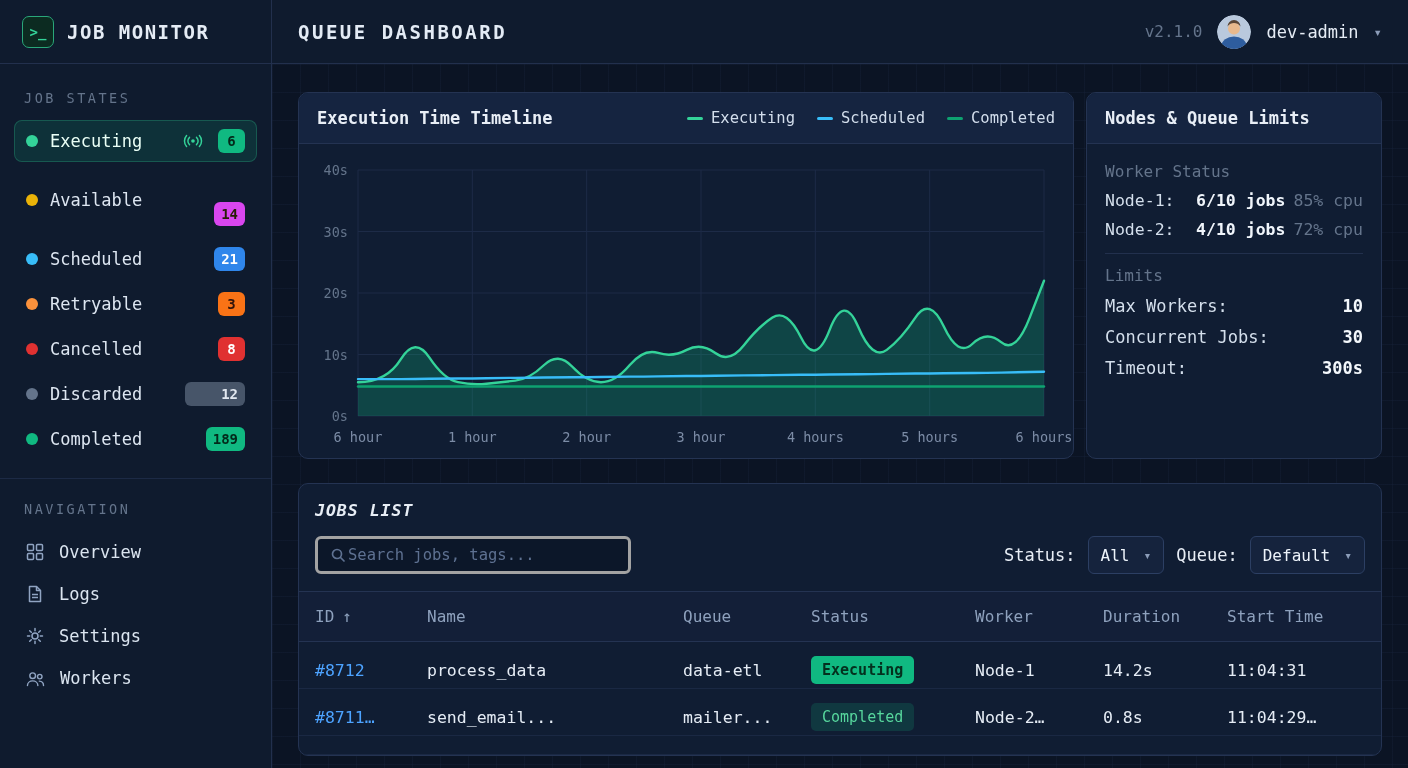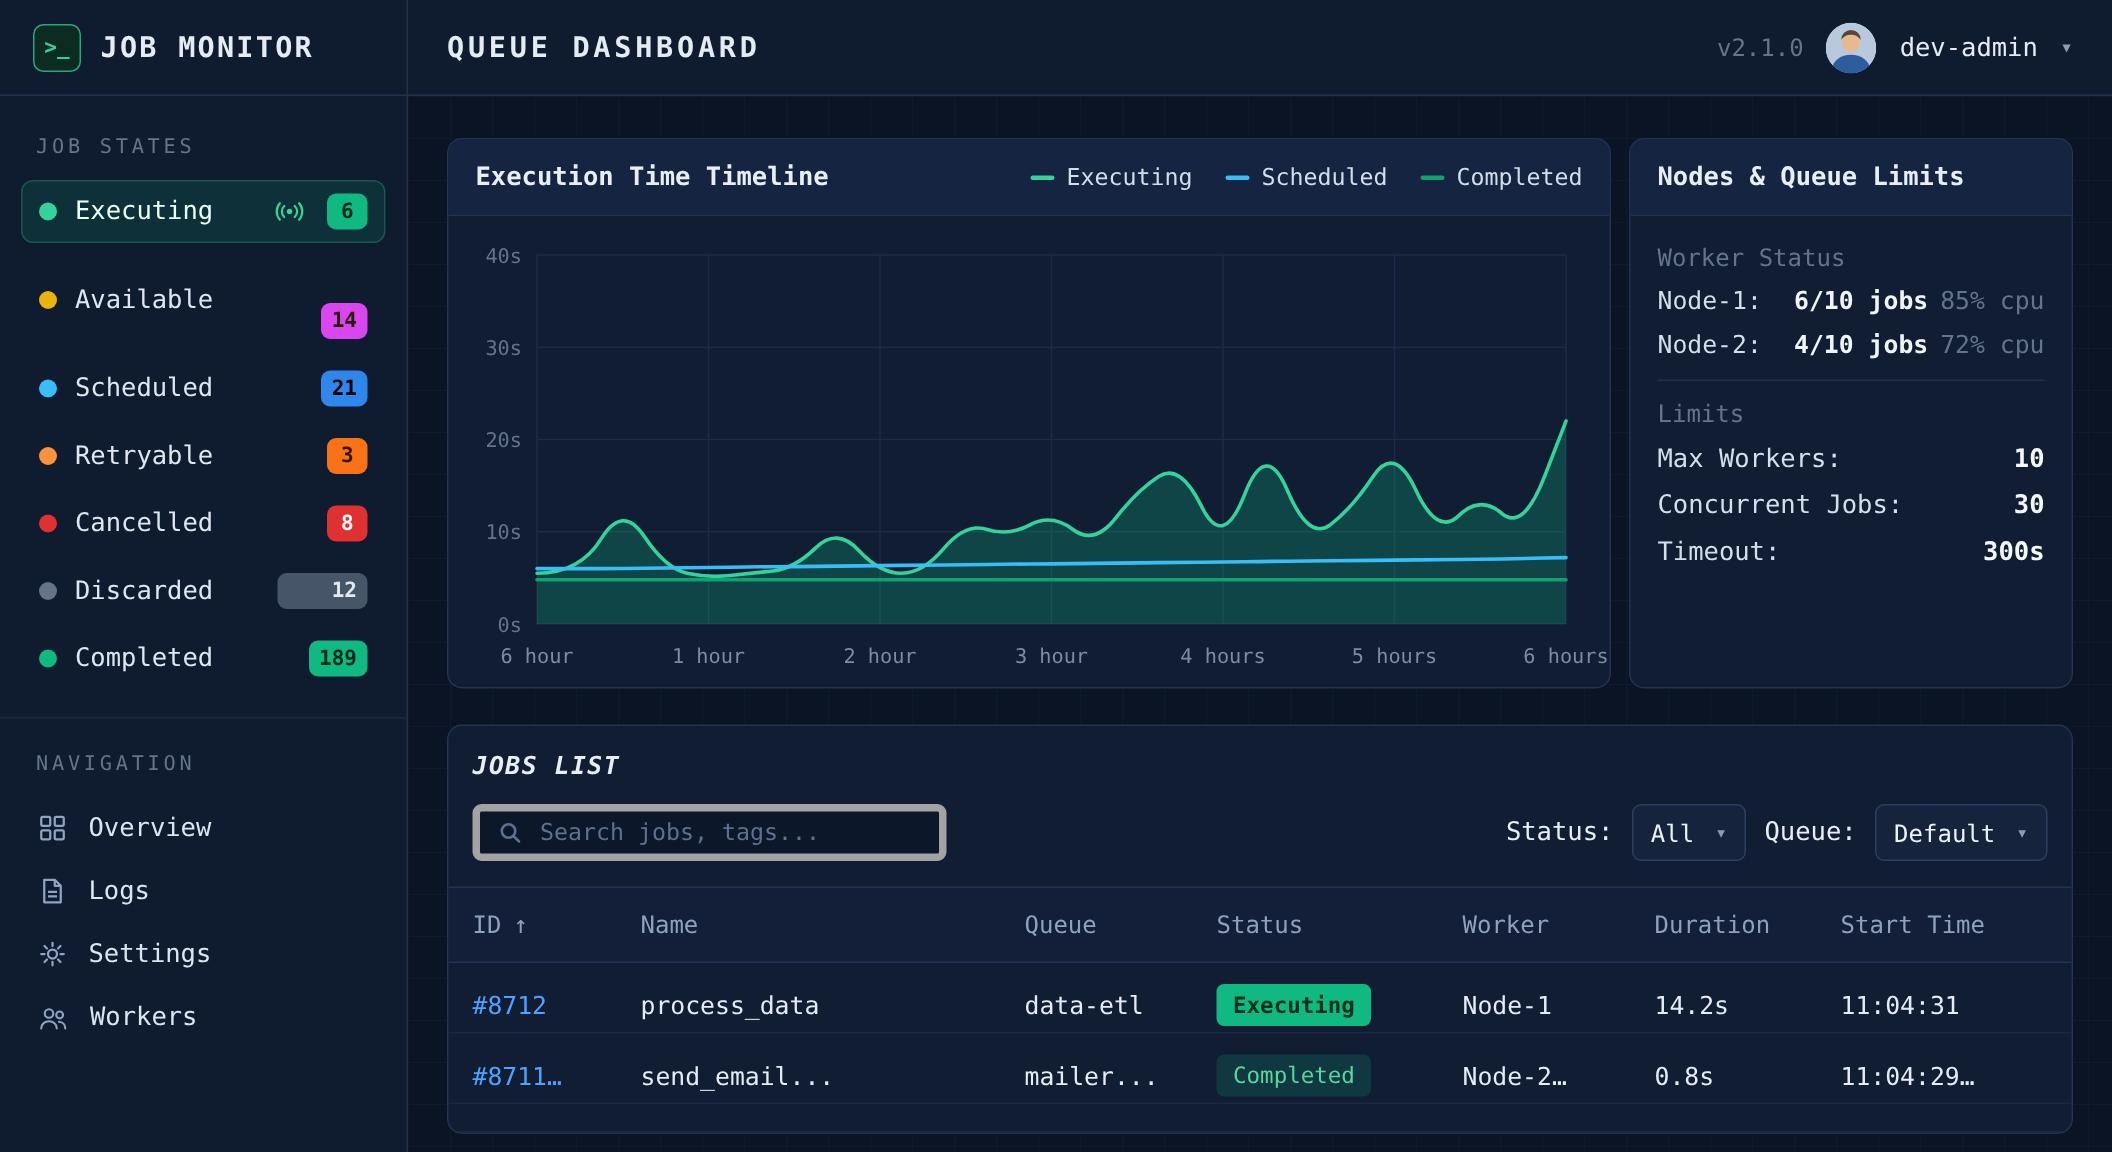--- a/index.html
+++ b/index.html
@@ -29,21 +29,21 @@
   .state-item{display:flex;align-items:center;gap:12px;margin:3px 14px;padding:9px 12px;border-radius:8px;font-size:17px;color:#dde6f1;cursor:pointer;}
   .state-item.active{background:rgba(16,185,129,0.14);border:1px solid rgba(52,211,153,0.25);padding:8px 11px;color:#eafff6;}
   .dot{width:12px;height:12px;border-radius:50%;flex:none;}
   .state-label{flex:1;}
   .live{display:none;color:#34d399;align-items:center;margin-right:2px;}
   .state-item.active .live{display:inline-flex;}
   .badge{min-width:27px;height:24px;padding:0 7px;border-radius:6px;display:inline-flex;align-items:center;justify-content:center;
     font-size:14px;font-weight:bold;}
   .b-green{background:#10b981;color:#03291a;}
   .b-yellow{background:#d946ef;color:#271e03;margin-top:28px;}
-  .b-blue{background:#2f86eb;color:#000000;}
+  .b-blue{background:#2f86eb;color:#ffffff;}
   .b-orange{background:#f97316;color:#33140a;}
   .b-red{background:#e03131;color:#ffffff;}
   .b-gray{background:#475569;color:#e2e8f0;padding-left:36px;}
   .side-divider{border-top:1px solid #1c2a45;margin:18px 0 22px;}
   .nav-item{display:flex;align-items:center;gap:15px;padding:11px 26px;font-size:17px;color:#dbe5f0;cursor:pointer;}
   .nav-icon{color:#90a4c2;display:inline-flex;}
 
   
   .main{grid-column:2;grid-row:2;padding:28px 26px;overflow:hidden;
     background:
@@ -73,22 +73,22 @@
   .node-cpu{color:#64748b;}
   .nodes-divider{border-top:1px solid #22304d;margin:14px 0 12px;}
   .limit-row{display:flex;justify-content:space-between;margin:11px 0;font-size:17px;}
   .limit-label{color:#d4dfec;}
   .limit-value{color:#f4f8fc;font-weight:bold;}
 
   
   .jobs-card{margin-top:24px;overflow:hidden;}
   .jobs-title{padding:17px 16px 2px;font-size:16.5px;font-weight:bold;letter-spacing:1px;color:#e8eef6;font-style:italic;}
   .filter-row{display:flex;align-items:center;gap:14px;padding:14px 16px 17px;}
-  .search{width:316px;height:38px;display:flex;align-items:center;gap:10px;padding:0 12px;
-    background:#0c1729;border:5px solid #a3a3a3;border-radius:6px;color:#5e7191;}
+  .search{width:316px;height:38px;display:flex;align-items:center;padding:0 12px;
+    background:#0c1729;border:3px solid #a3a3a3;border-radius:6px;color:#5e7191;}
   .search input{background:transparent;border:none;outline:none;color:#cfe0f0;flex:1;
     font-family:"DejaVu Sans Mono",monospace;font-size:15.5px;}
   .search input::placeholder{color:#5e7191;}
   .filters-right{margin-left:auto;display:flex;align-items:center;gap:12px;}
   .filter-label{font-size:17px;color:#e8eef6;}
   .select{height:38px;display:inline-flex;align-items:center;gap:14px;padding:0 12px;
     background:#15233d;border:1px solid #2c3f63;border-radius:6px;font-size:16px;color:#edf3fa;cursor:pointer;}
   .select .chev{font-size:13px;}
 
   .tgrid{display:grid;grid-template-columns:112px 256px 128px 164px 128px 124px 1fr;align-items:center;}

